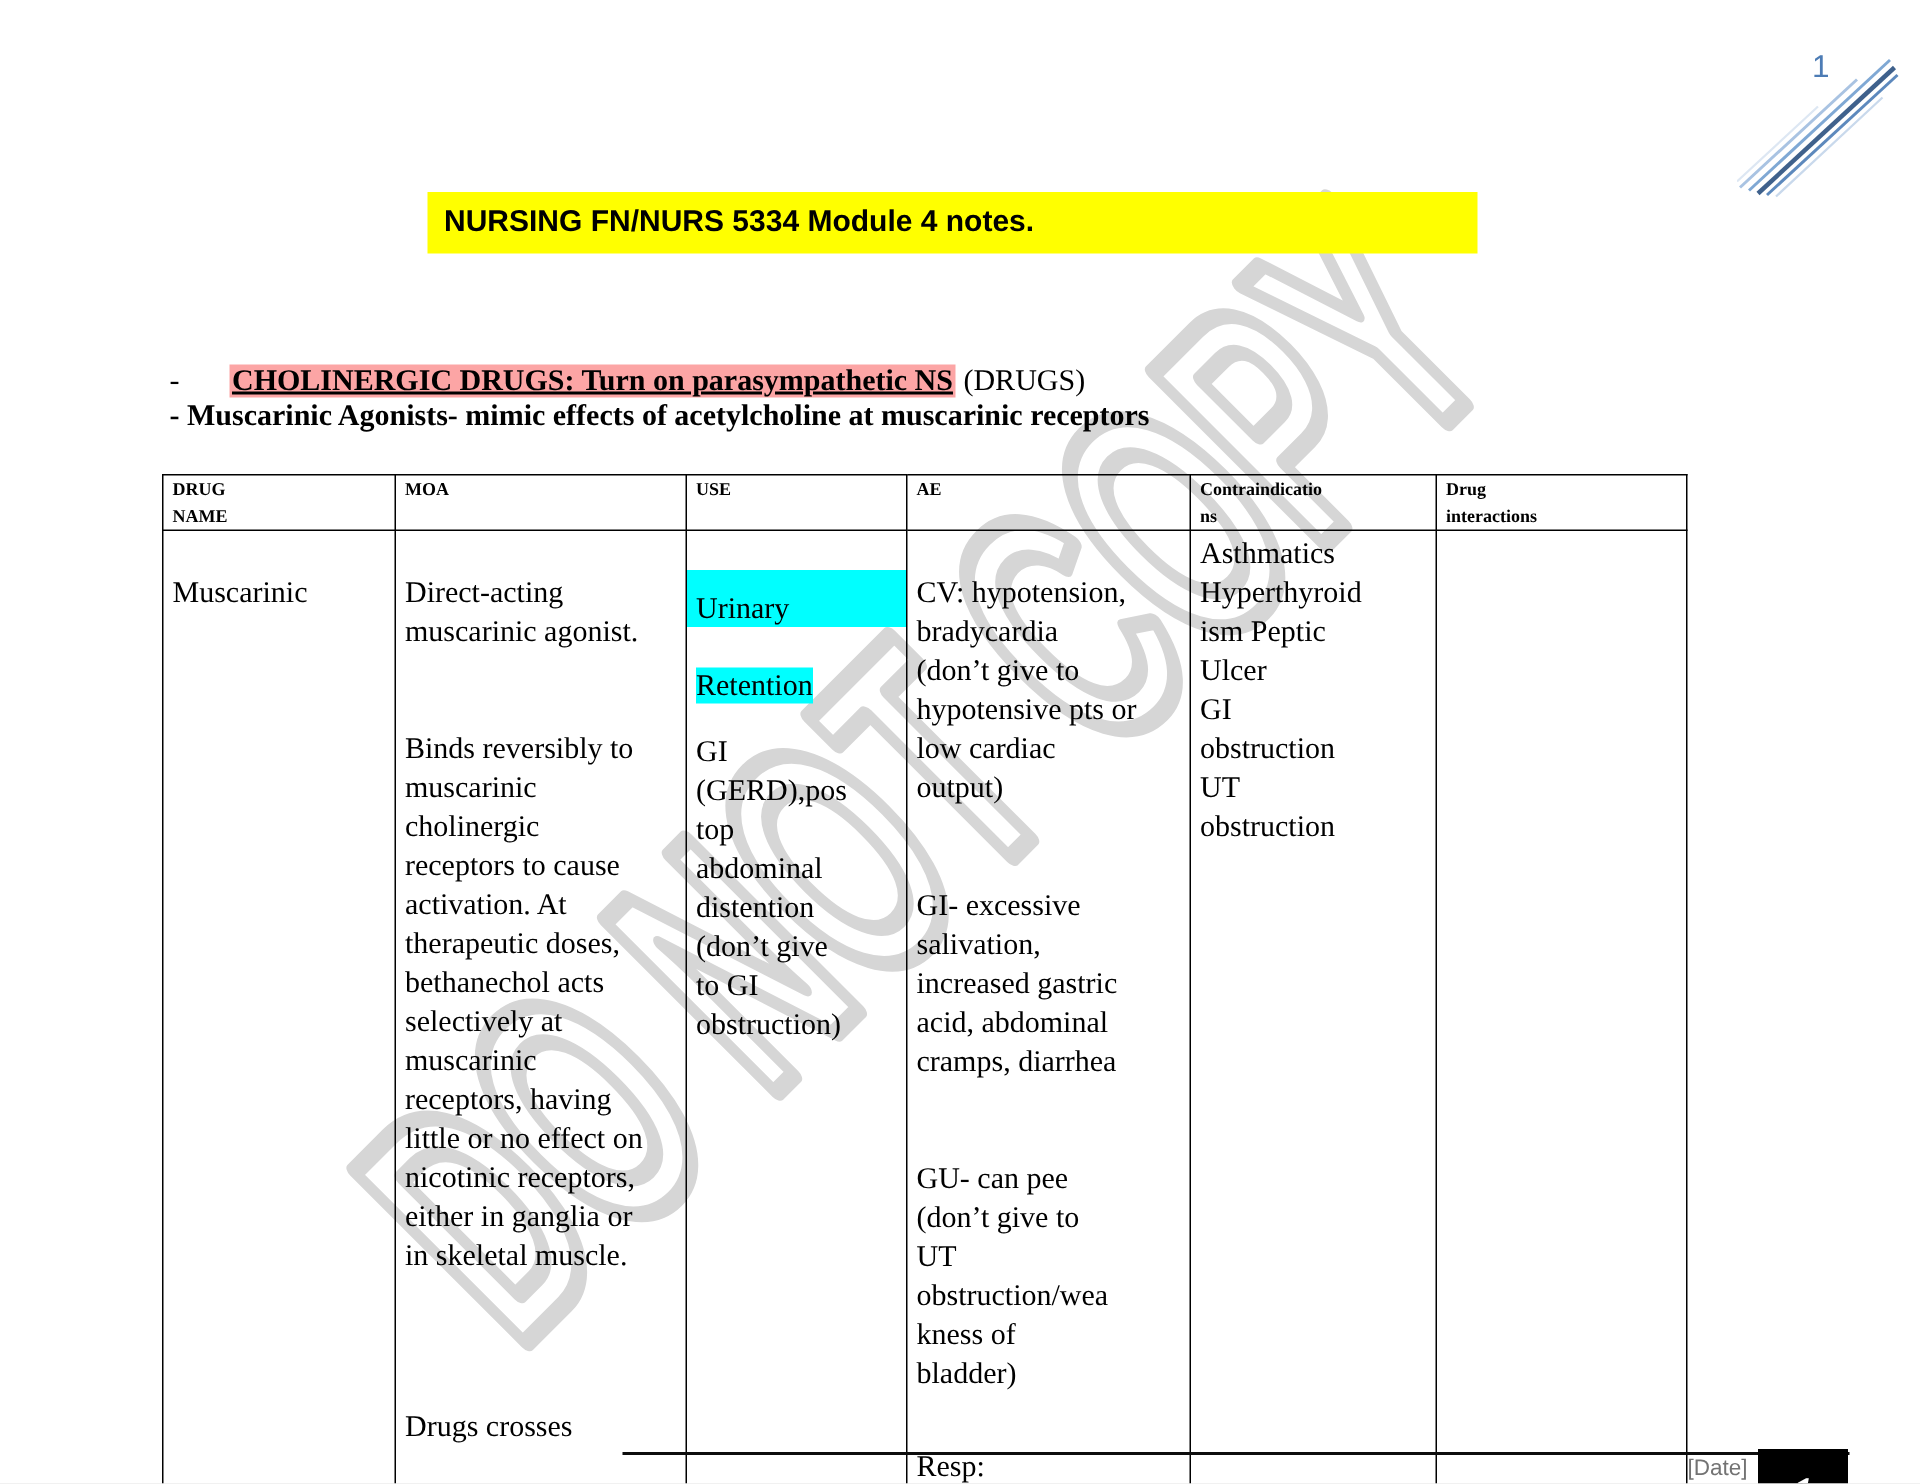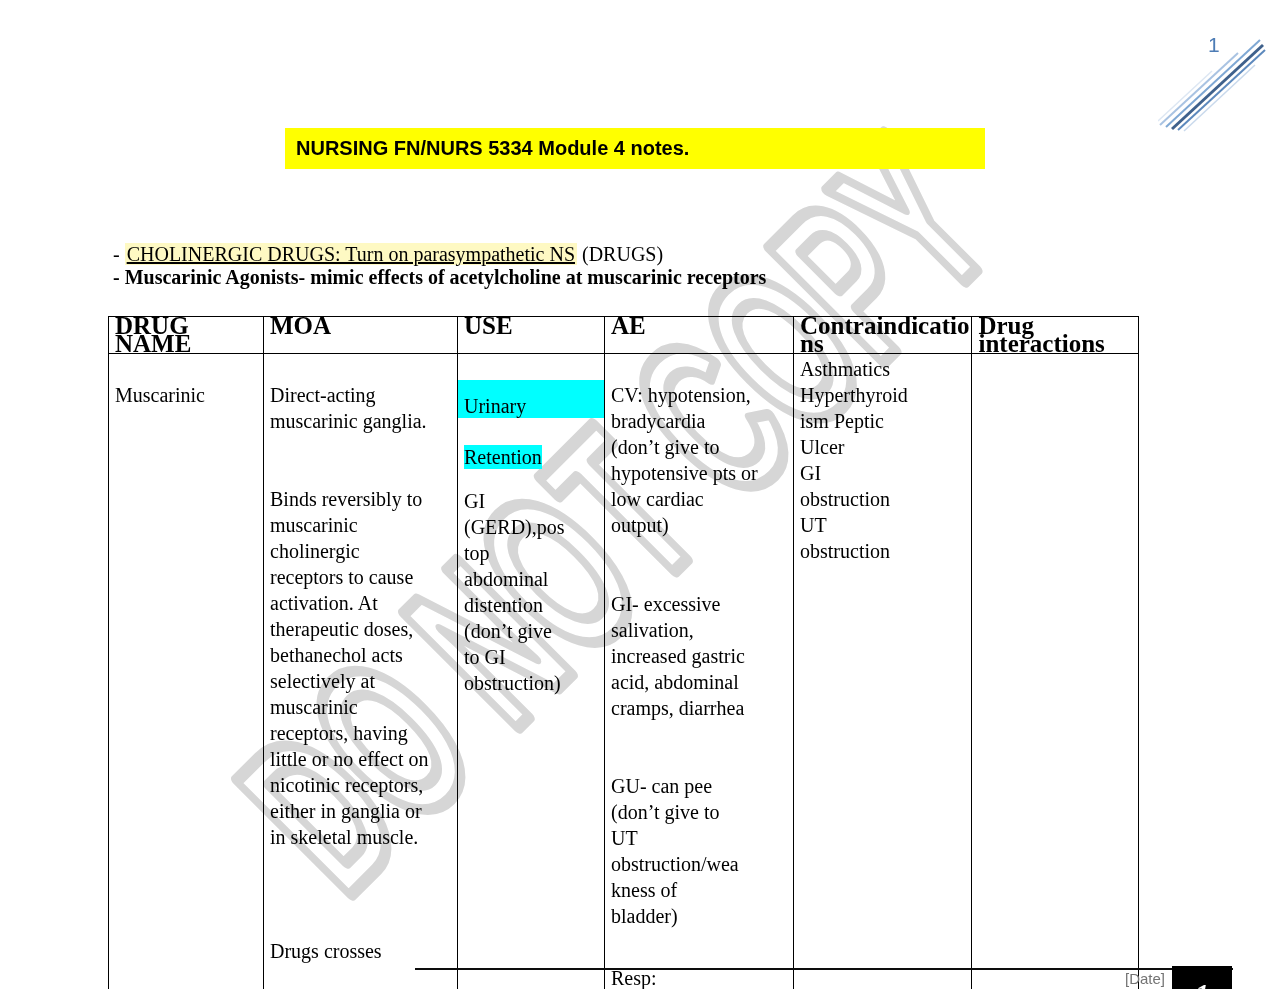--- a/index.html
+++ b/index.html
@@ -35,38 +35,39 @@
     background: #ffff00;
     font-family: "Liberation Sans", sans-serif;
     font-weight: bold; font-size: 20px; line-height: 41px;
     padding-left: 11px; white-space: nowrap; z-index: 1;
   }
   
   .headings { position: absolute; left: 113px; top: 243px; z-index: 1;
     font-size: 20px; line-height: 23px; white-space: nowrap; }
   .headings .dash { font-weight: normal; }
   .h1-hl {
-    background: #fef9c3; font-weight: normal;
+    background: #fca5a5; font-weight: bold;
     text-decoration: underline; text-decoration-thickness: 2px;
     padding: 0 2px;
+    margin-left: 28px;
   }
   .h1-rest { font-weight: normal; }
   .h2 { font-weight: bold; }
   
   table.drug-table {
     position: absolute; left: 108px; top: 316px; z-index: 1;
     border-collapse: collapse; table-layout: fixed;
   }
   .drug-table th, .drug-table td {
     border: 1.6px solid #000;
     vertical-align: top; text-align: left;
     font-family: "Liberation Serif", "DejaVu Serif", serif;
   }
   .drug-table th {
-    font-weight: bold; font-size: 25px; line-height: 18px;
+    font-weight: bold; font-size: 12px; line-height: 18px;
     padding: 0 2px 0 6px; white-space: pre-line; overflow-wrap: break-word;
   }
   .drug-table tr.body td {
     border-bottom: none;
     height: 556px;
     font-size: 20px; line-height: 26px;
     padding: 2px 4px 0 6px;
     white-space: pre-line; overflow-wrap: break-word;
   }
   .drug-table tr.body td.di { border-bottom: 1.6px solid #000; }
@@ -153,21 +154,21 @@
 ns</th>
       <th>Drug
 interactions</th>
     </tr>
     <tr class="body">
       <td>
         <div>Muscarinic</div>
       </td>
       <td>
         <div>Direct-acting
-muscarinic ganglia.</div>
+muscarinic agonist.</div>
         <div class="moa-p2">Binds reversibly to
 muscarinic
 cholinergic
 receptors to cause
 activation. At
 therapeutic doses,
 bethanechol acts
 selectively at
 muscarinic
 receptors, having

